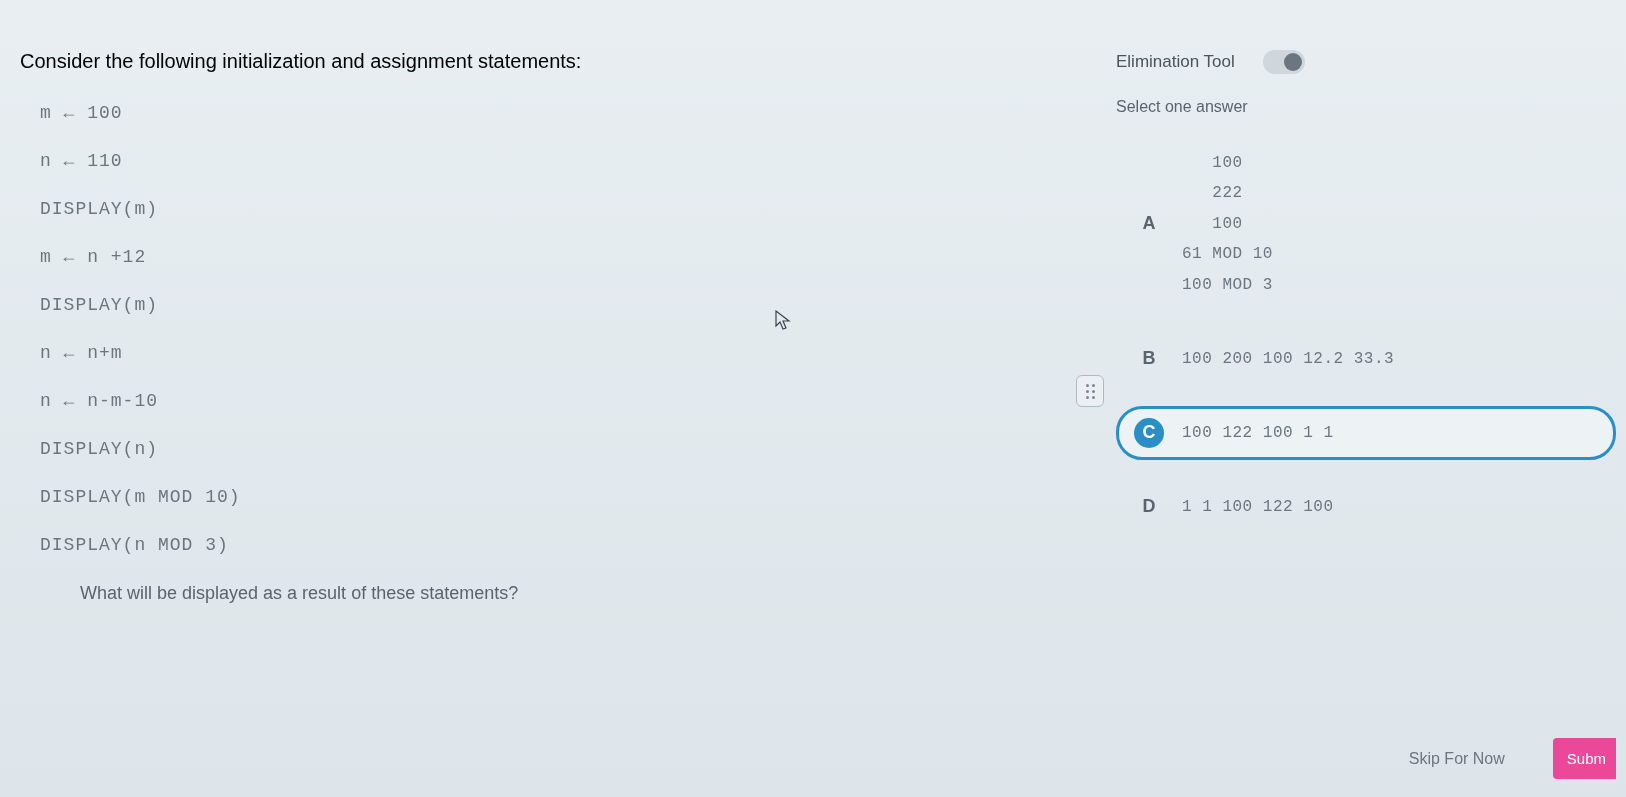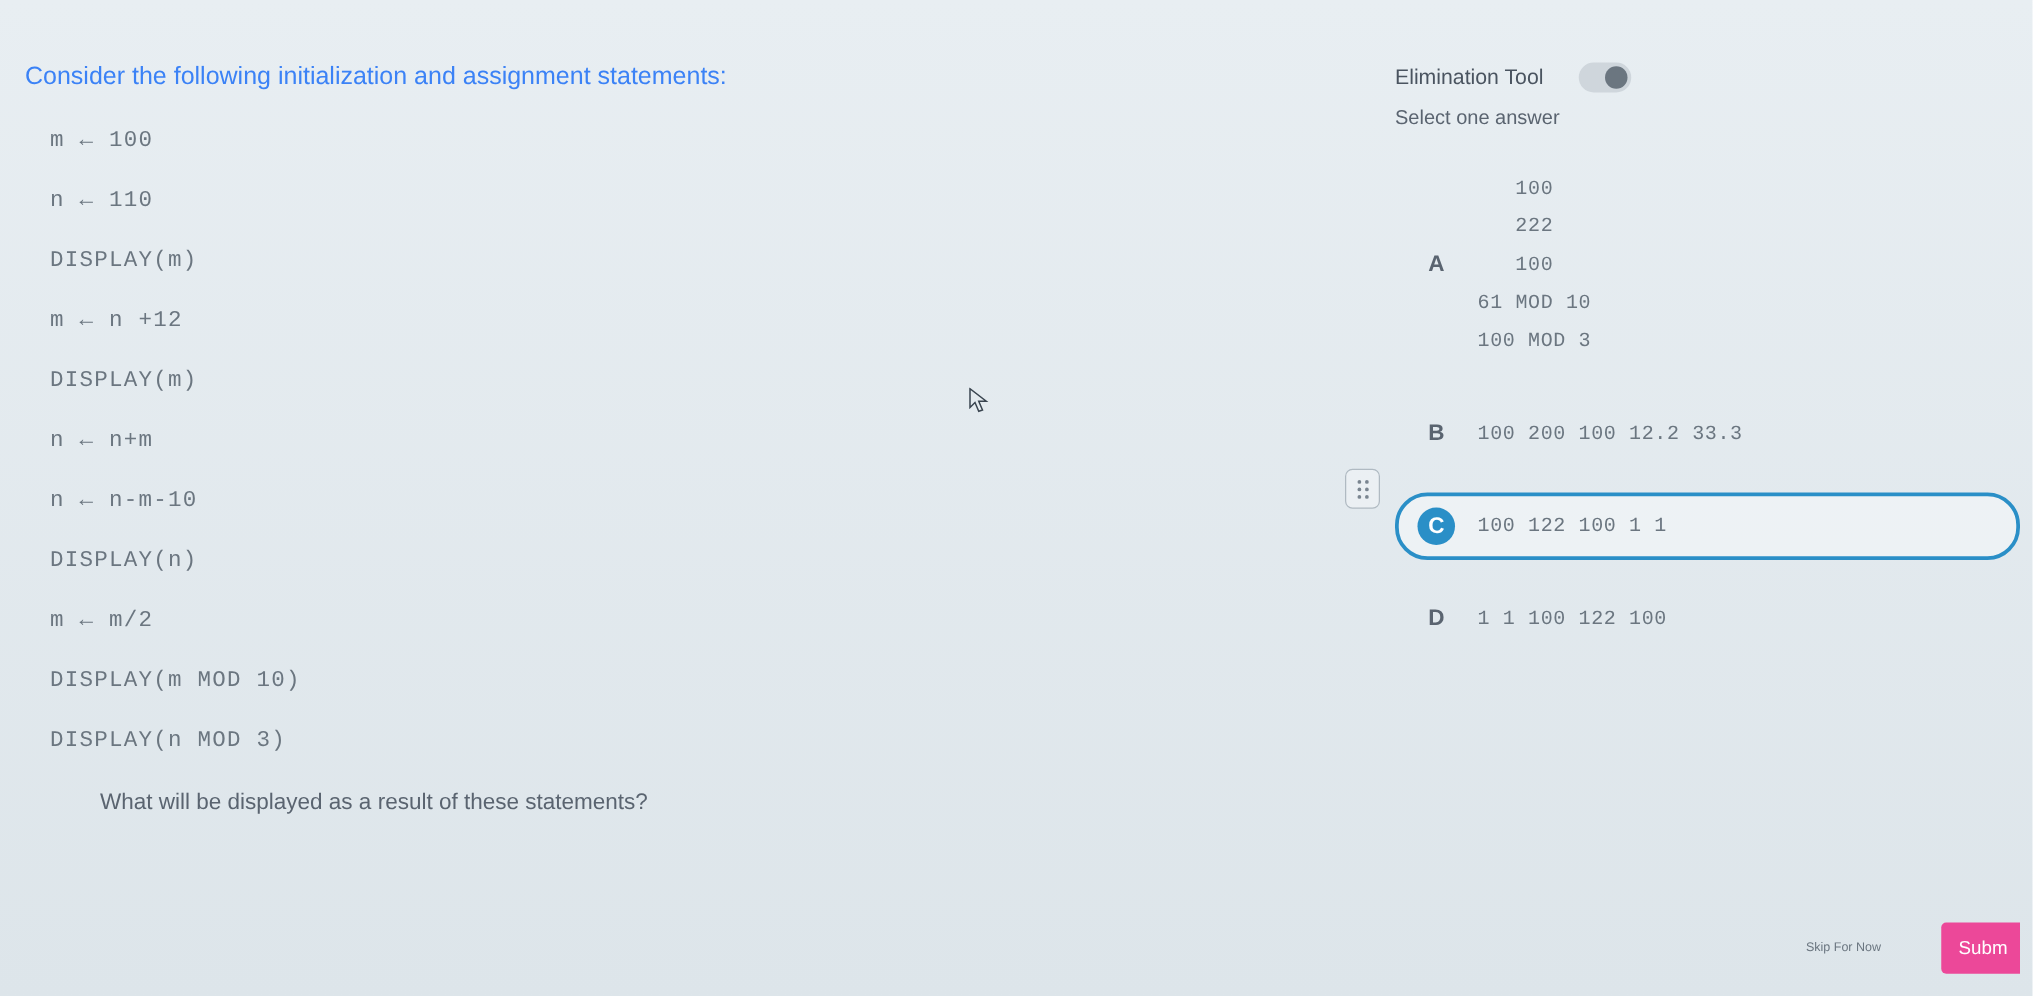--- a/index.html
+++ b/index.html
@@ -17,21 +17,21 @@
       height: 100%;
       padding: 20px 10px 0 20px;
     }
     .question-panel {
       flex: 1;
       padding-right: 40px;
       padding-top: 30px;
     }
     .question-intro {
       font-size: 20px;
-      color: #3b82f6;
+      color: #000000;
       margin-bottom: 30px;
       font-weight: 400;
     }
     .code-line {
       font-family: 'Courier New', Courier, monospace;
       font-size: 18px;
       color: #6b7680;
       margin-bottom: 28px;
       padding-left: 20px;
       letter-spacing: 1px;
@@ -47,21 +47,21 @@
       width: 500px;
       padding-top: 30px;
       position: relative;
     }
     .elim-tool {
       display: flex;
       align-items: center;
       gap: 28px;
       font-size: 17px;
       color: #4a5460;
-      margin-bottom: 12px;
+      margin-bottom: 24px;
       font-weight: 500;
     }
     .toggle-wrap {
       width: 42px;
       height: 24px;
       background: #cfd6dc;
       border-radius: 12px;
       position: relative;
       cursor: pointer;
     }
@@ -159,21 +159,21 @@
     }
     .footer-actions {
       position: absolute;
       bottom: 18px;
       right: 10px;
       display: flex;
       align-items: center;
       gap: 14px;
     }
     .skip-btn {
-      font-size: 10px;
+      font-size: 16px;
       color: #6b7680;
       background: transparent;
       border: none;
       cursor: pointer;
       padding: 10px 14px;
     }
     .submit-btn {
       font-size: 15px;
       color: #fff;
       background: #ec4899;
@@ -201,21 +201,20 @@
     <div class="question-intro">Consider the following initialization and assignment statements:</div>
 
     <div class="code-line indent-0">m ← 100</div>
     <div class="code-line indent-0">n ← 110</div>
     <div class="code-line indent-0">DISPLAY(m)</div>
     <div class="code-line indent-0">m ← n +12</div>
     <div class="code-line indent-0">DISPLAY(m)</div>
     <div class="code-line indent-0">n ← n+m</div>
     <div class="code-line indent-0">n ← n-m-10</div>
     <div class="code-line indent-0">DISPLAY(n)</div>
-    <div class="code-line indent-0">m ← m/2</div>
     <div class="code-line indent-0">DISPLAY(m  MOD 10)</div>
     <div class="code-line indent-0">DISPLAY(n  MOD 3)</div>
 
     <div class="question-outro">What will be displayed as a result of these statements?</div>
   </div>
 
   <div class="answer-panel">
 
     <div class="drag-handle">
       <div class="drag-dots">

